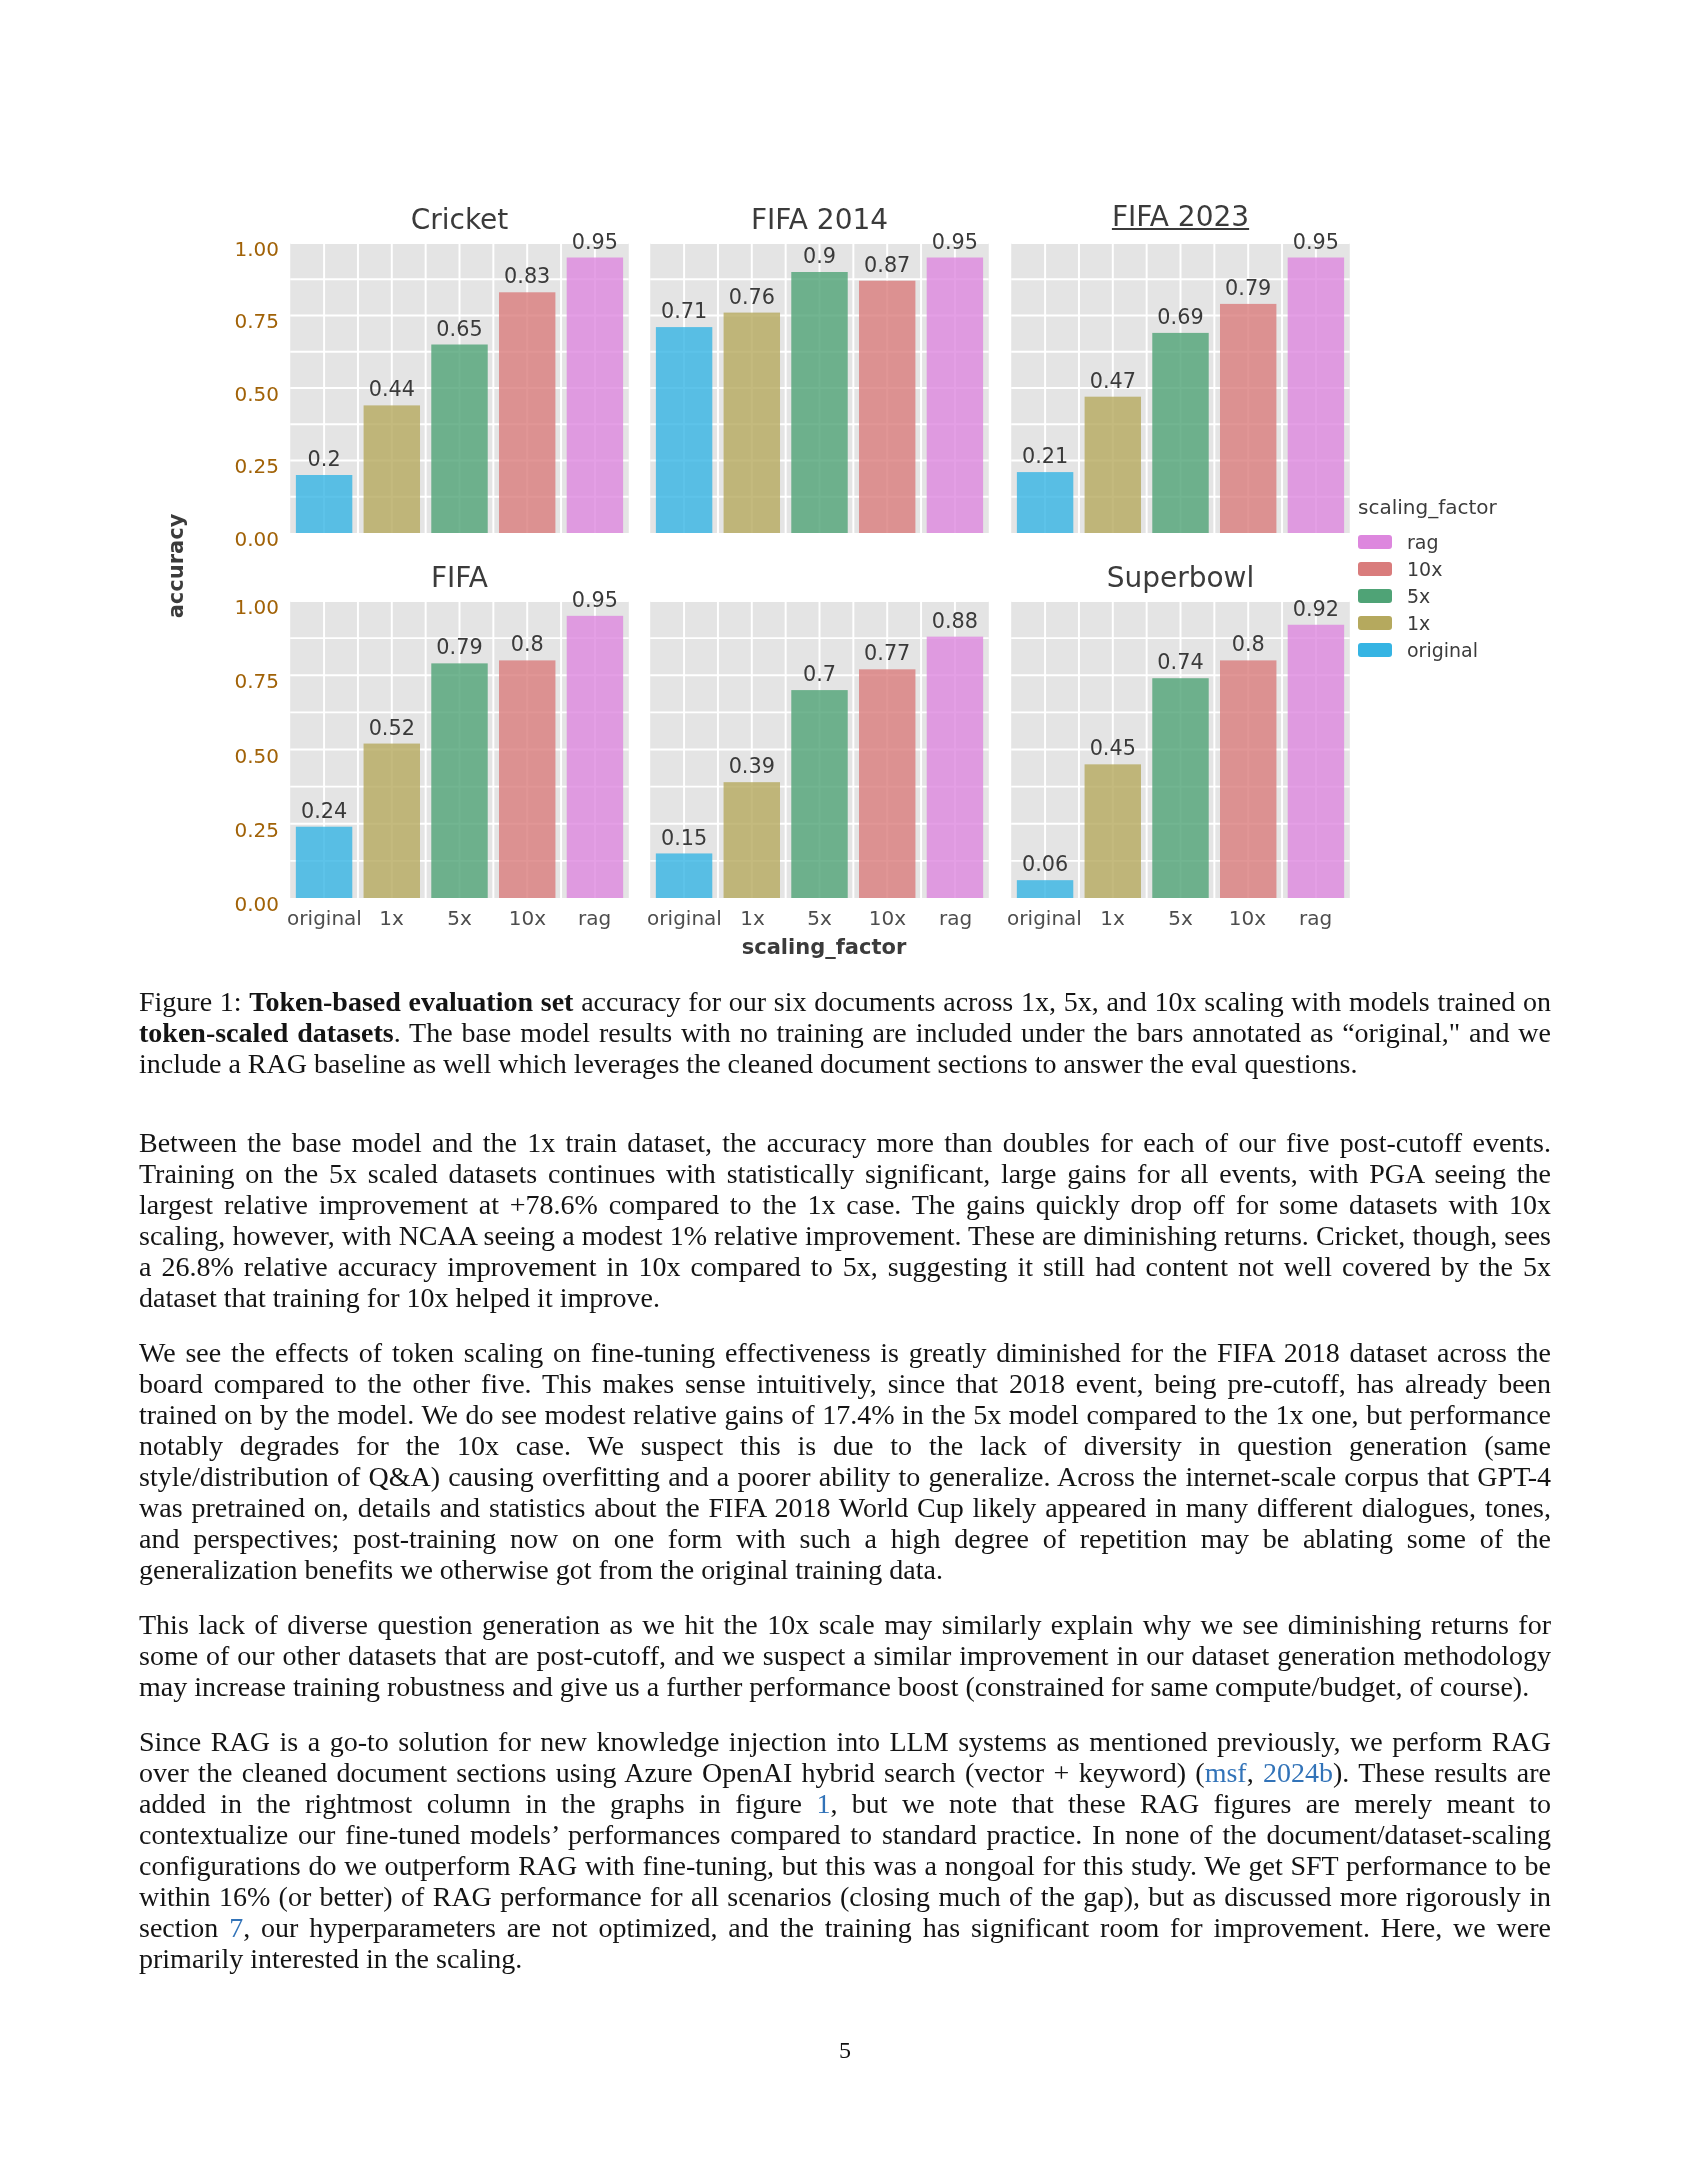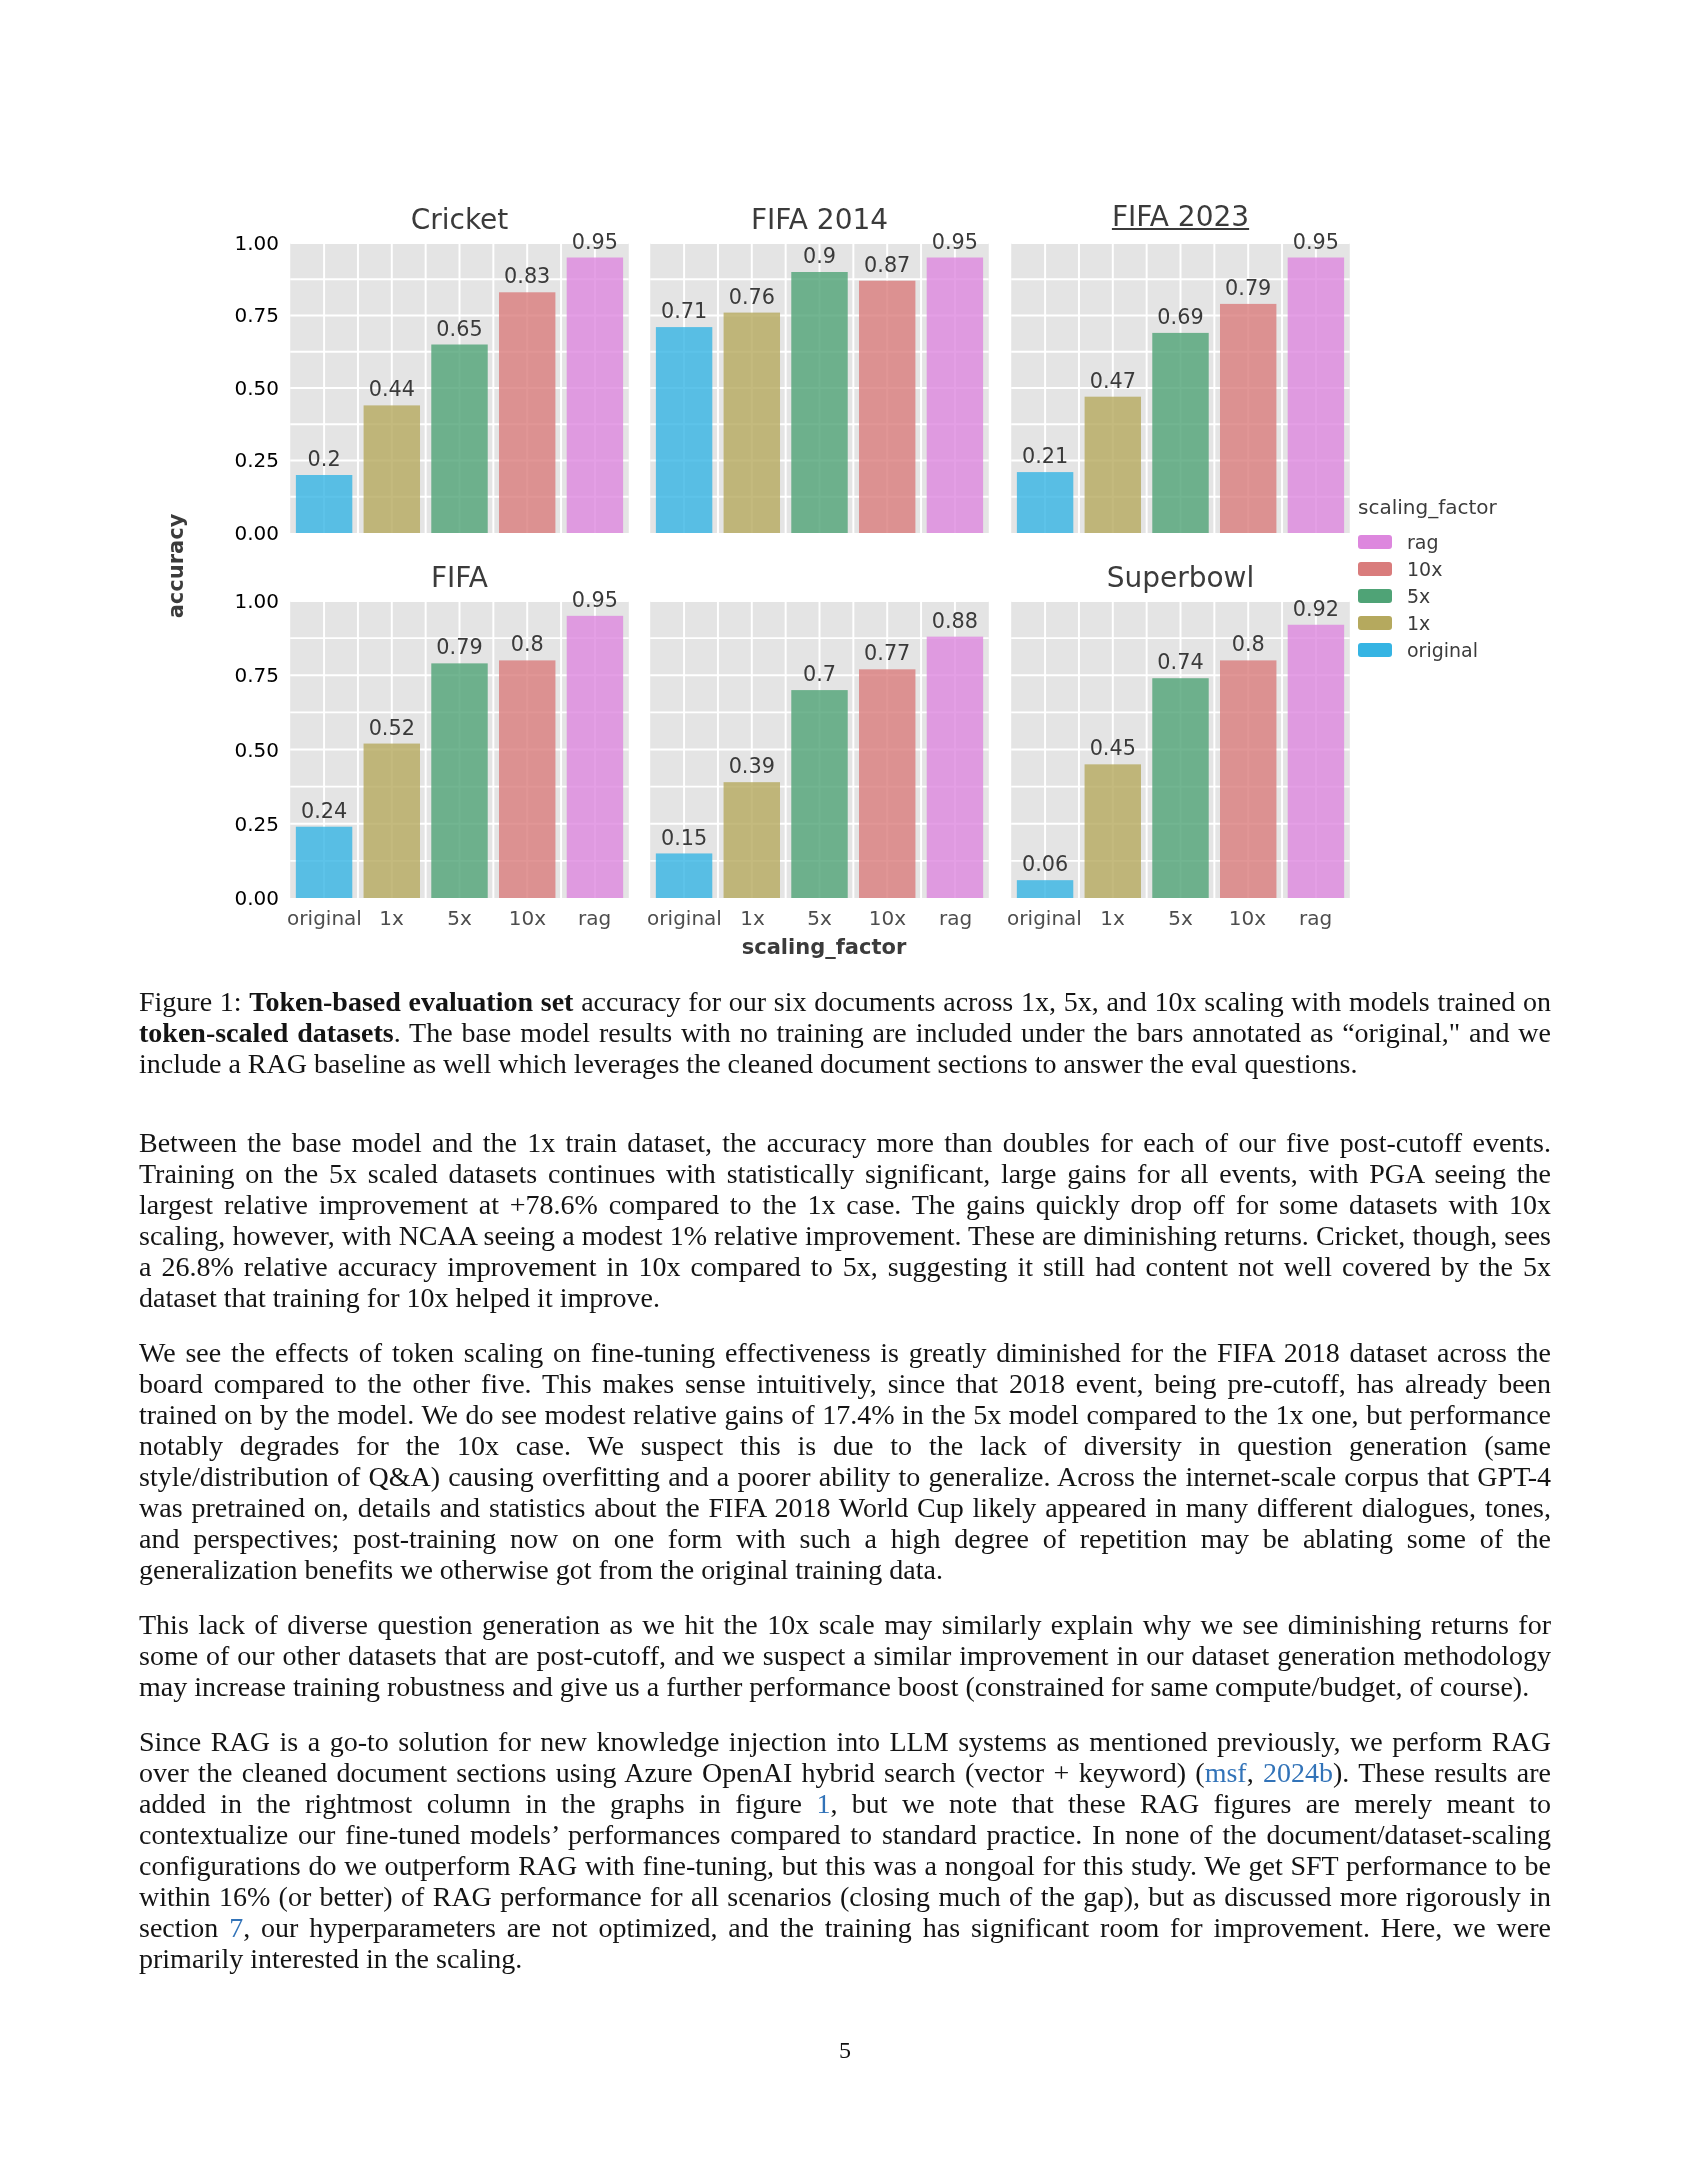--- a/index.html
+++ b/index.html
@@ -5,21 +5,21 @@
   html,body{margin:0;padding:0;background:#888;}
   .page{position:relative;width:1683px;height:2178px;background:#ffffff;overflow:hidden;
         font-family:"Liberation Serif",serif;}
   
   .figure{position:absolute;inset:0;}
   .sp-title{position:absolute;text-align:center;height:30px;line-height:30px;
             font-family:"DejaVu Sans","Liberation Sans",sans-serif;font-size:28px;color:#3b3b3b;}
   .panel{position:absolute;}
   .panel svg{display:block;overflow:visible;}
   .ytick{position:absolute;width:63px;text-align:right;height:24px;line-height:24px;
-         font-family:"DejaVu Sans","Liberation Sans",sans-serif;font-size:20px;color:#000000;}
+         font-family:"DejaVu Sans","Liberation Sans",sans-serif;font-size:20px;color:#a16207;margin-top:6px;}
   .xtick{position:absolute;text-align:center;height:24px;line-height:24px;
          font-family:"DejaVu Sans","Liberation Sans",sans-serif;font-size:20px;color:#4d4d4d;}
   .axis-label{position:absolute;font-family:"DejaVu Sans","Liberation Sans",sans-serif;
               font-weight:bold;font-size:21px;color:#3b3b3b;white-space:nowrap;}
   .ylabel{transform:translate(-50%,-50%) rotate(-90deg);}
   .xlabel{transform:translateX(-50%);}
   .legend{position:absolute;left:1358px;top:495px;
           font-family:"DejaVu Sans","Liberation Sans",sans-serif;}
   .legend-title{font-size:20px;color:#3b3b3b;margin-bottom:9px;}
   .legend-item{display:flex;align-items:center;height:27px;}

